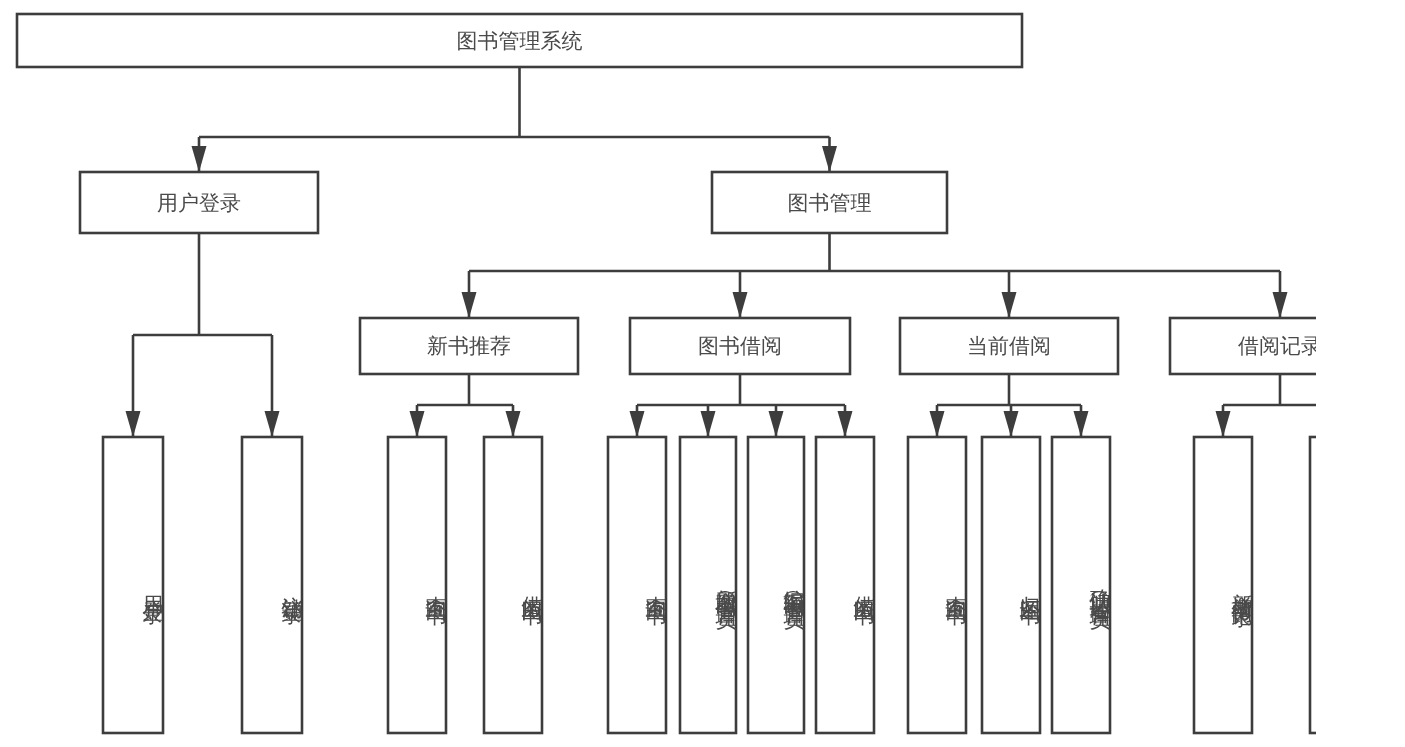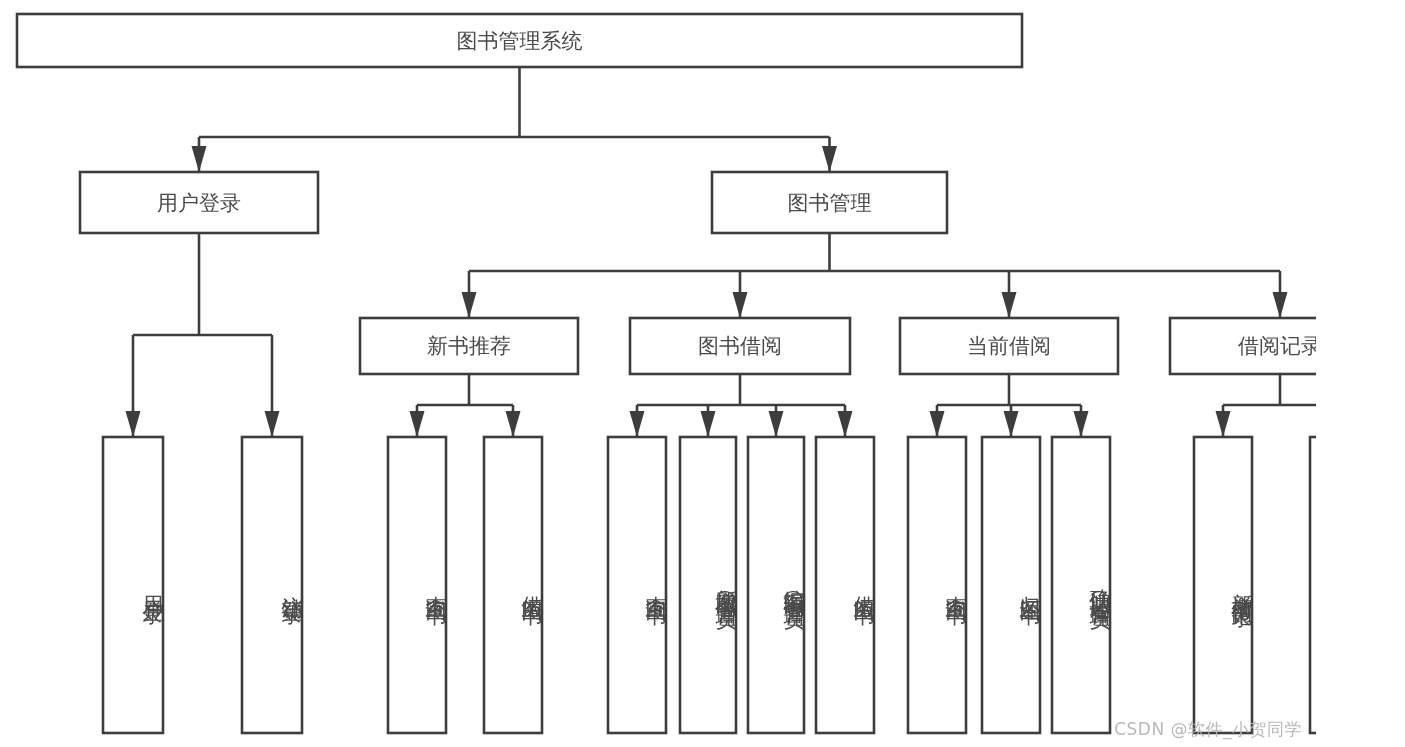--- a/index.html
+++ b/index.html
@@ -179,15 +179,14 @@
       <div class="vert-label-wrap" style="left: 680px; top: 447px; width: 56px; height: 276px;">新增图书（管理员）</div>
       <div class="vert-label-wrap" style="left: 748px; top: 447px; width: 56px; height: 276px;">编辑图书（管理员）</div>
       <div class="vert-label-wrap" style="left: 816px; top: 447px; width: 58px; height: 276px;">借阅图书</div>
       <div class="vert-label-wrap" style="left: 908px; top: 447px; width: 58px; height: 276px;">查询图书</div>
       <div class="vert-label-wrap" style="left: 982px; top: 447px; width: 58px; height: 276px;">归还图书</div>
       <div class="vert-label-wrap" style="left: 1052px; top: 447px; width: 58px; height: 276px;">确认归还（管理员）</div>
       <div class="vert-label-wrap" style="left: 1194px; top: 447px; width: 58px; height: 276px;">新增借阅记录</div>
       <div class="vert-label-wrap" style="left: 1310px; top: 447px; width: 60px; height: 276px;">查询借阅记录</div>
     </div>
 
-  <div class="watermark">CSDN @软件_小贺同学</div>
 
 </div>
 
 </body></html>

